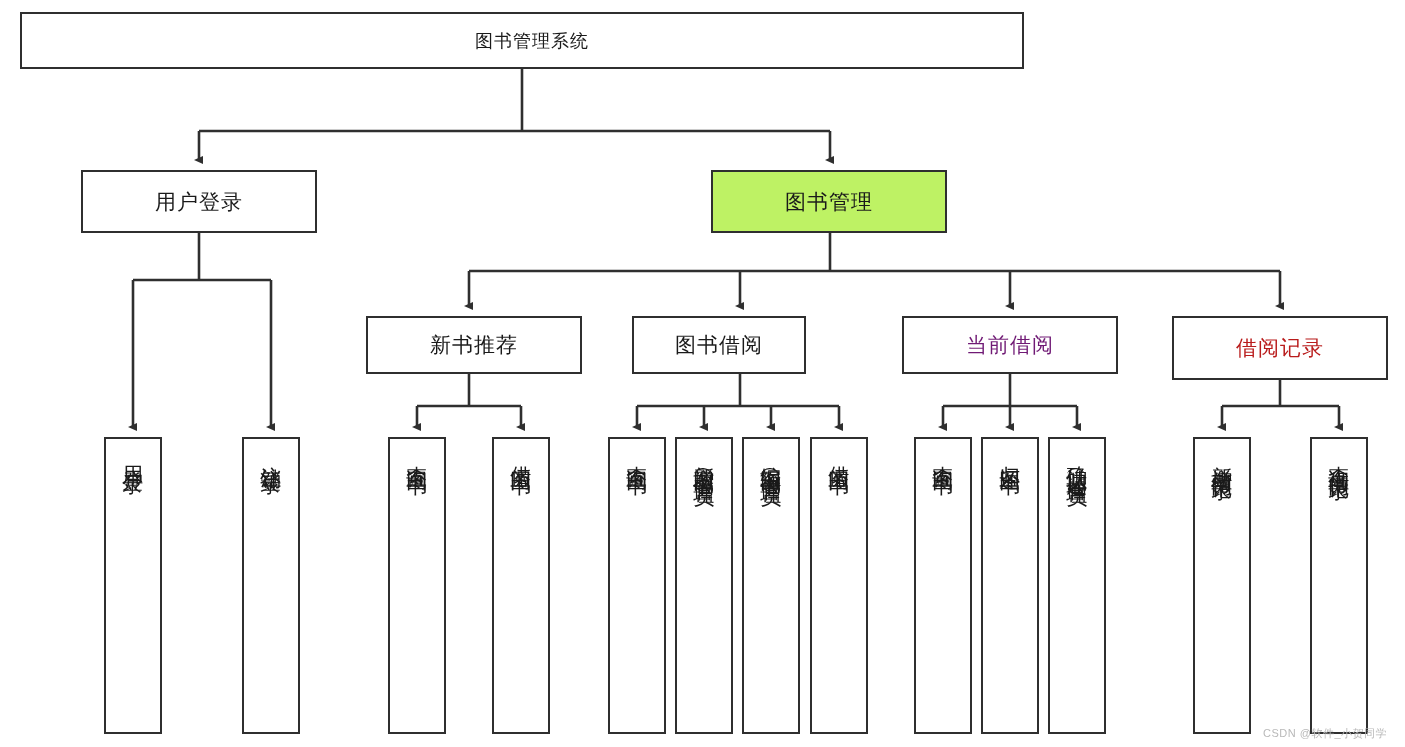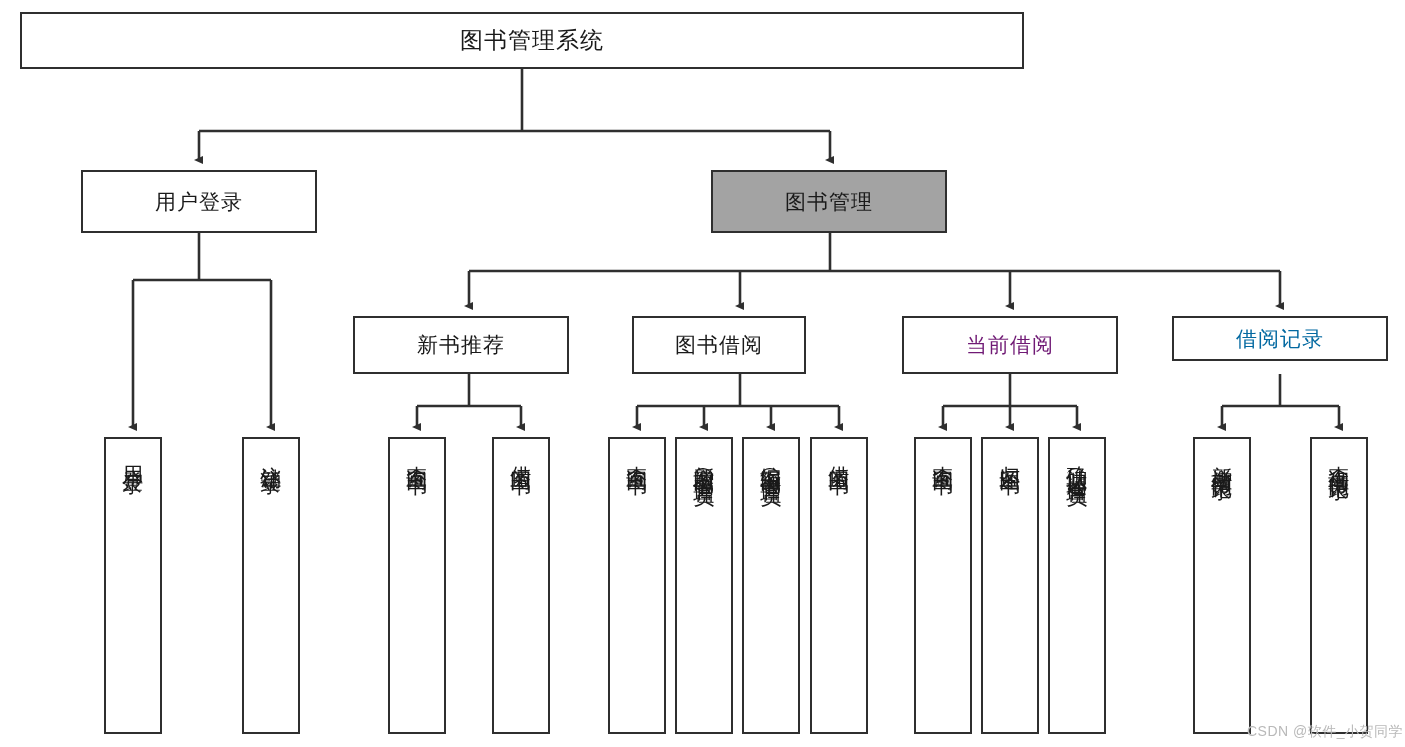--- a/index.html
+++ b/index.html
@@ -28,21 +28,21 @@
     box-sizing:border-box;
     background:#ffffff;
     border:2px solid #2f2f2f;
     display:flex;
     align-items:center;
     justify-content:center;
     color:#1a1a1a;
     z-index:2;
   }
   .node-root{
-    font-size:23px;
+    font-size:18px;
     letter-spacing:1px;
     padding-left:20px;
   }
   .node-l2{
     font-size:21px;
     letter-spacing:1px;
   }
   .node-l3{
     font-size:21px;
     letter-spacing:1px;
@@ -59,23 +59,23 @@
     writing-mode:vertical-rl;
     text-orientation:upright;
     line-height:1.02;
     white-space:nowrap;
     letter-spacing:3px;
     display:block;
   }
   
   #watermark{
     position:absolute;
-    right:2px;
+    right:18px;
     bottom:6px;
-    font-size:14px;
+    font-size:11px;
     color:#b9b9b9;
     z-index:5;
     white-space:nowrap;
     letter-spacing:0.5px;
     user-select:none;
   }
 </style>
 </head>
 <body>
 
@@ -132,37 +132,37 @@
   </svg>
 
   <div class="node node-root" style="left: 20px; top: 12px; width: 1004px; height: 57px; border-color: rgb(47, 47, 47); background: rgb(255, 255, 255); color: rgb(26, 26, 26);">
     <span>图书管理系统</span>
   </div>
 
   <div class="node node-l2" style="left: 81px; top: 170px; width: 236px; height: 63px; border-color: rgb(47, 47, 47); background: rgb(255, 255, 255); color: rgb(26, 26, 26);">
     <span>用户登录</span>
   </div>
 
-  <div class="node node-l2" style="left: 711px; top: 170px; width: 236px; height: 63px; border-color: rgb(47, 47, 47); background: #a3a3a3; color: rgb(26, 26, 26);">
+  <div class="node node-l2" style="left: 711px; top: 170px; width: 236px; height: 63px; border-color: rgb(47, 47, 47); background: #bef264; color: rgb(26, 26, 26);">
     <span>图书管理</span>
   </div>
 
-  <div class="node node-l3" style="left: 353px; top: 316px; width: 216px; height: 58px; border-color: rgb(47, 47, 47); background: rgb(255, 255, 255); color: rgb(26, 26, 26);">
+  <div class="node node-l3" style="left: 366px; top: 316px; width: 216px; height: 58px; border-color: rgb(47, 47, 47); background: rgb(255, 255, 255); color: rgb(26, 26, 26);">
     <span>新书推荐</span>
   </div>
 
   <div class="node node-l3" style="left: 632px; top: 316px; width: 174px; height: 58px; border-color: rgb(47, 47, 47); background: rgb(255, 255, 255); color: rgb(26, 26, 26);">
     <span>图书借阅</span>
   </div>
 
   <div class="node node-l3" style="left: 902px; top: 316px; width: 216px; height: 58px; border-color: rgb(47, 47, 47); background: rgb(255, 255, 255); color: #701a75;">
     <span>当前借阅</span>
   </div>
 
-  <div class="node node-l3" style="left: 1172px; top: 316px; width: 216px; height: 45px; border-color: rgb(47, 47, 47); background: rgb(255, 255, 255); color: #0369a1;">
+  <div class="node node-l3" style="left: 1172px; top: 316px; width: 216px; height: 64px; border-color: rgb(47, 47, 47); background: rgb(255, 255, 255); color: #b91c1c;">
     <span>借阅记录</span>
   </div>
 
   <div class="node node-leaf" style="left: 104px; top: 437px; width: 58px; height: 297px; border-color: rgb(47, 47, 47); background: rgb(255, 255, 255); color: rgb(26, 26, 26);">
     <span class="vtext">用户登录</span>
   </div>
 
   <div class="node node-leaf" style="left: 242px; top: 437px; width: 58px; height: 297px; border-color: rgb(47, 47, 47); background: rgb(255, 255, 255); color: rgb(26, 26, 26);">
     <span class="vtext">注销登录</span>
   </div>

